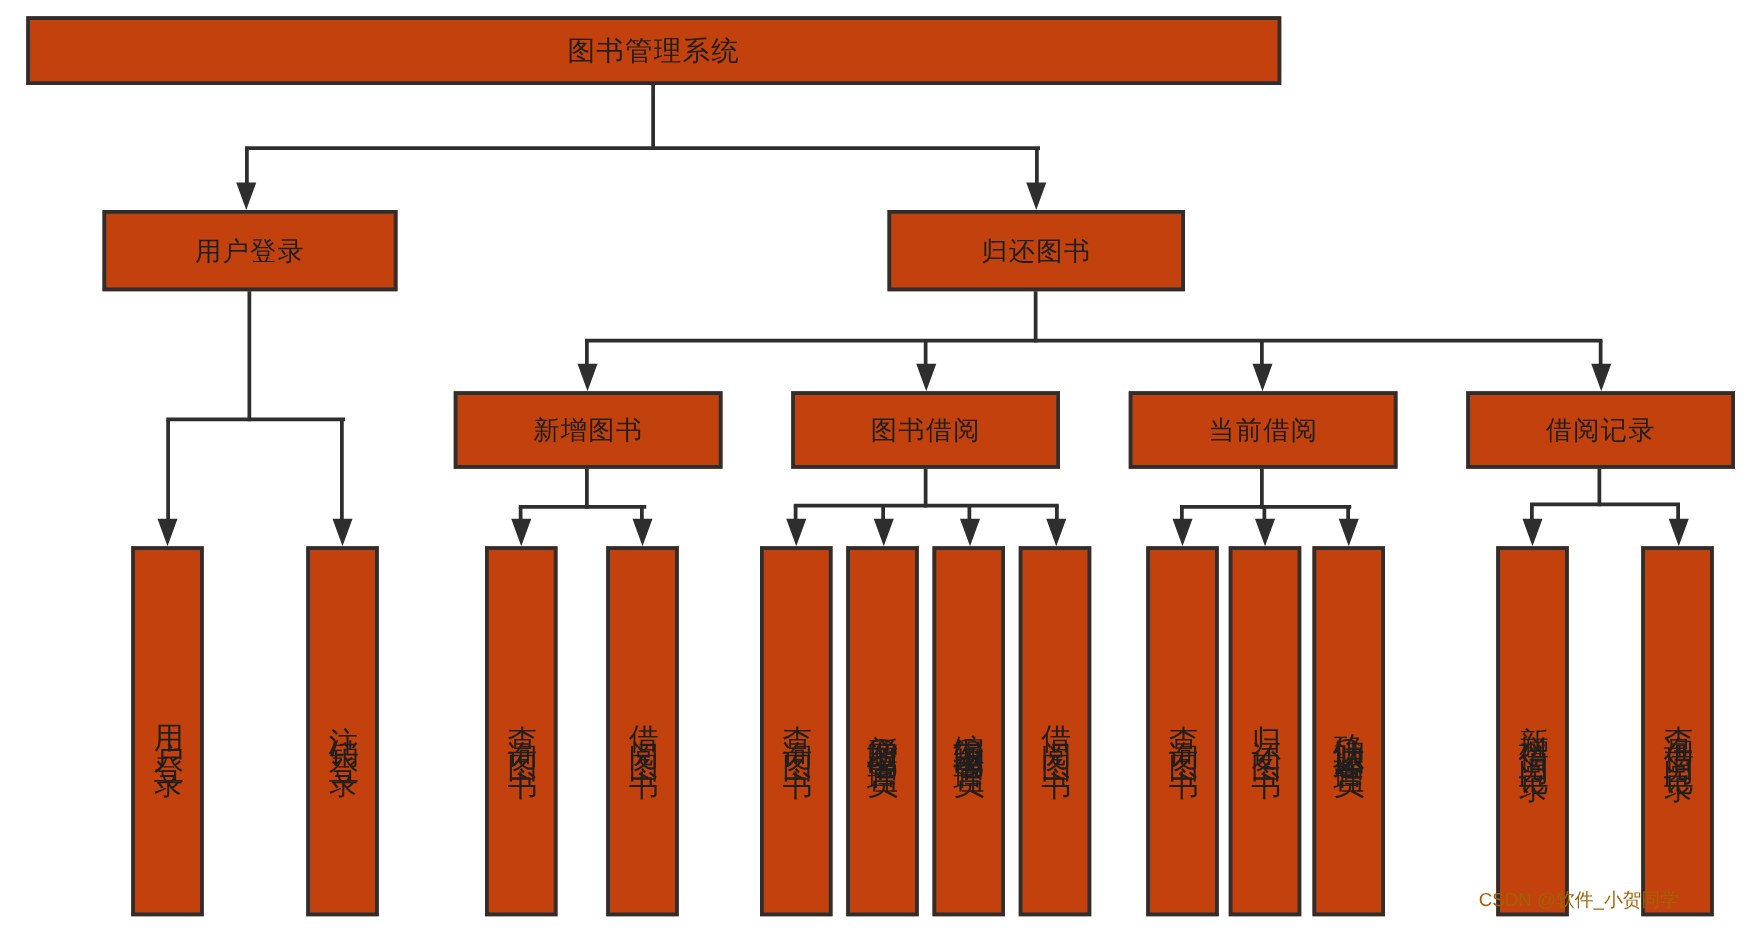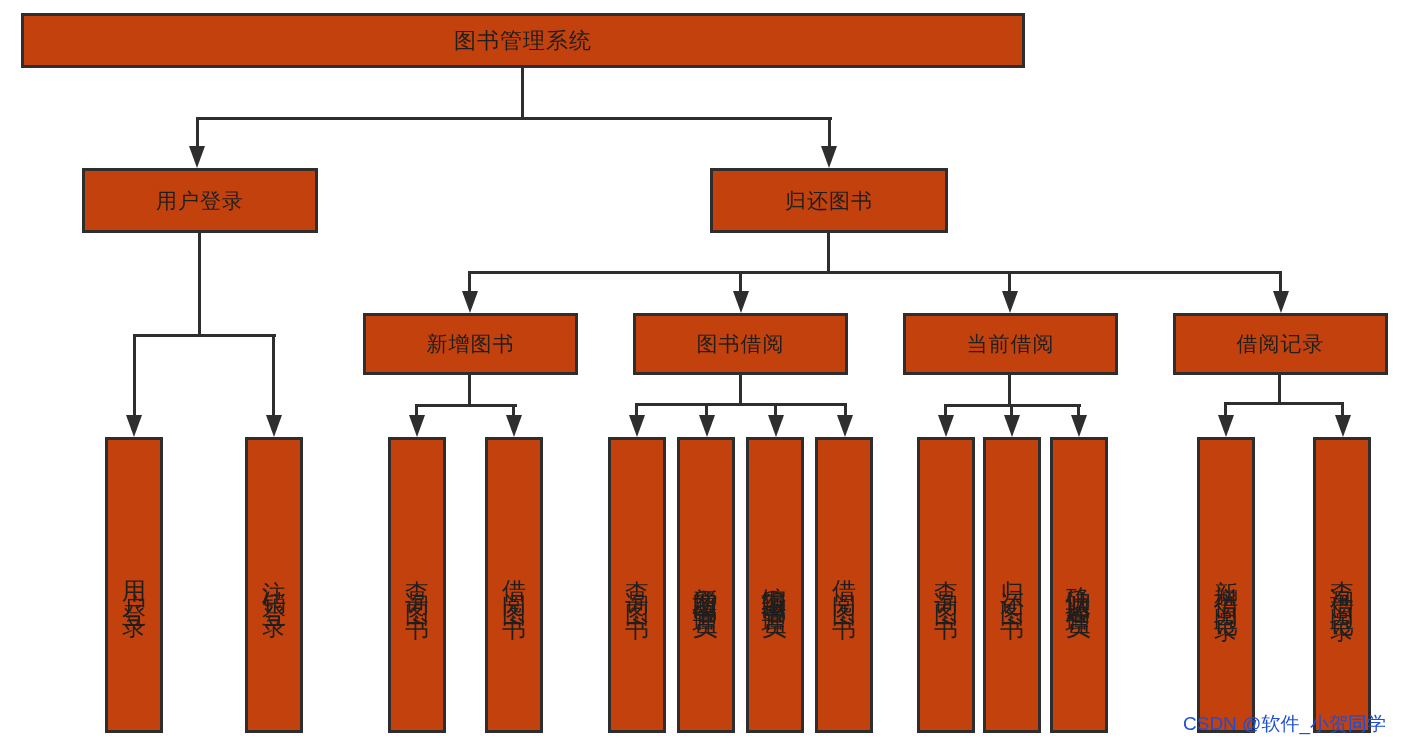--- a/index.html
+++ b/index.html
@@ -52,22 +52,22 @@
     width: 0;
     height: 0;
     border-left: 8px solid transparent;
     border-right: 8px solid transparent;
     border-top: 22px solid #2e2e2e;
   }
   .watermark {
     position: absolute;
     left: 1183px;
     top: 711px;
-    font-size: 19px;
-    color: #1d4ed8;
+    font-size: 15px;
+    color: #a16207;
     white-space: nowrap;
   }
 </style>
 </head>
 <body>
 
 <div id="canvas">
 
   <div class="box" style="left:21px;top:13px;width:1004px;height:55px;">
     <span class="root-label">图书管理系统</span>

